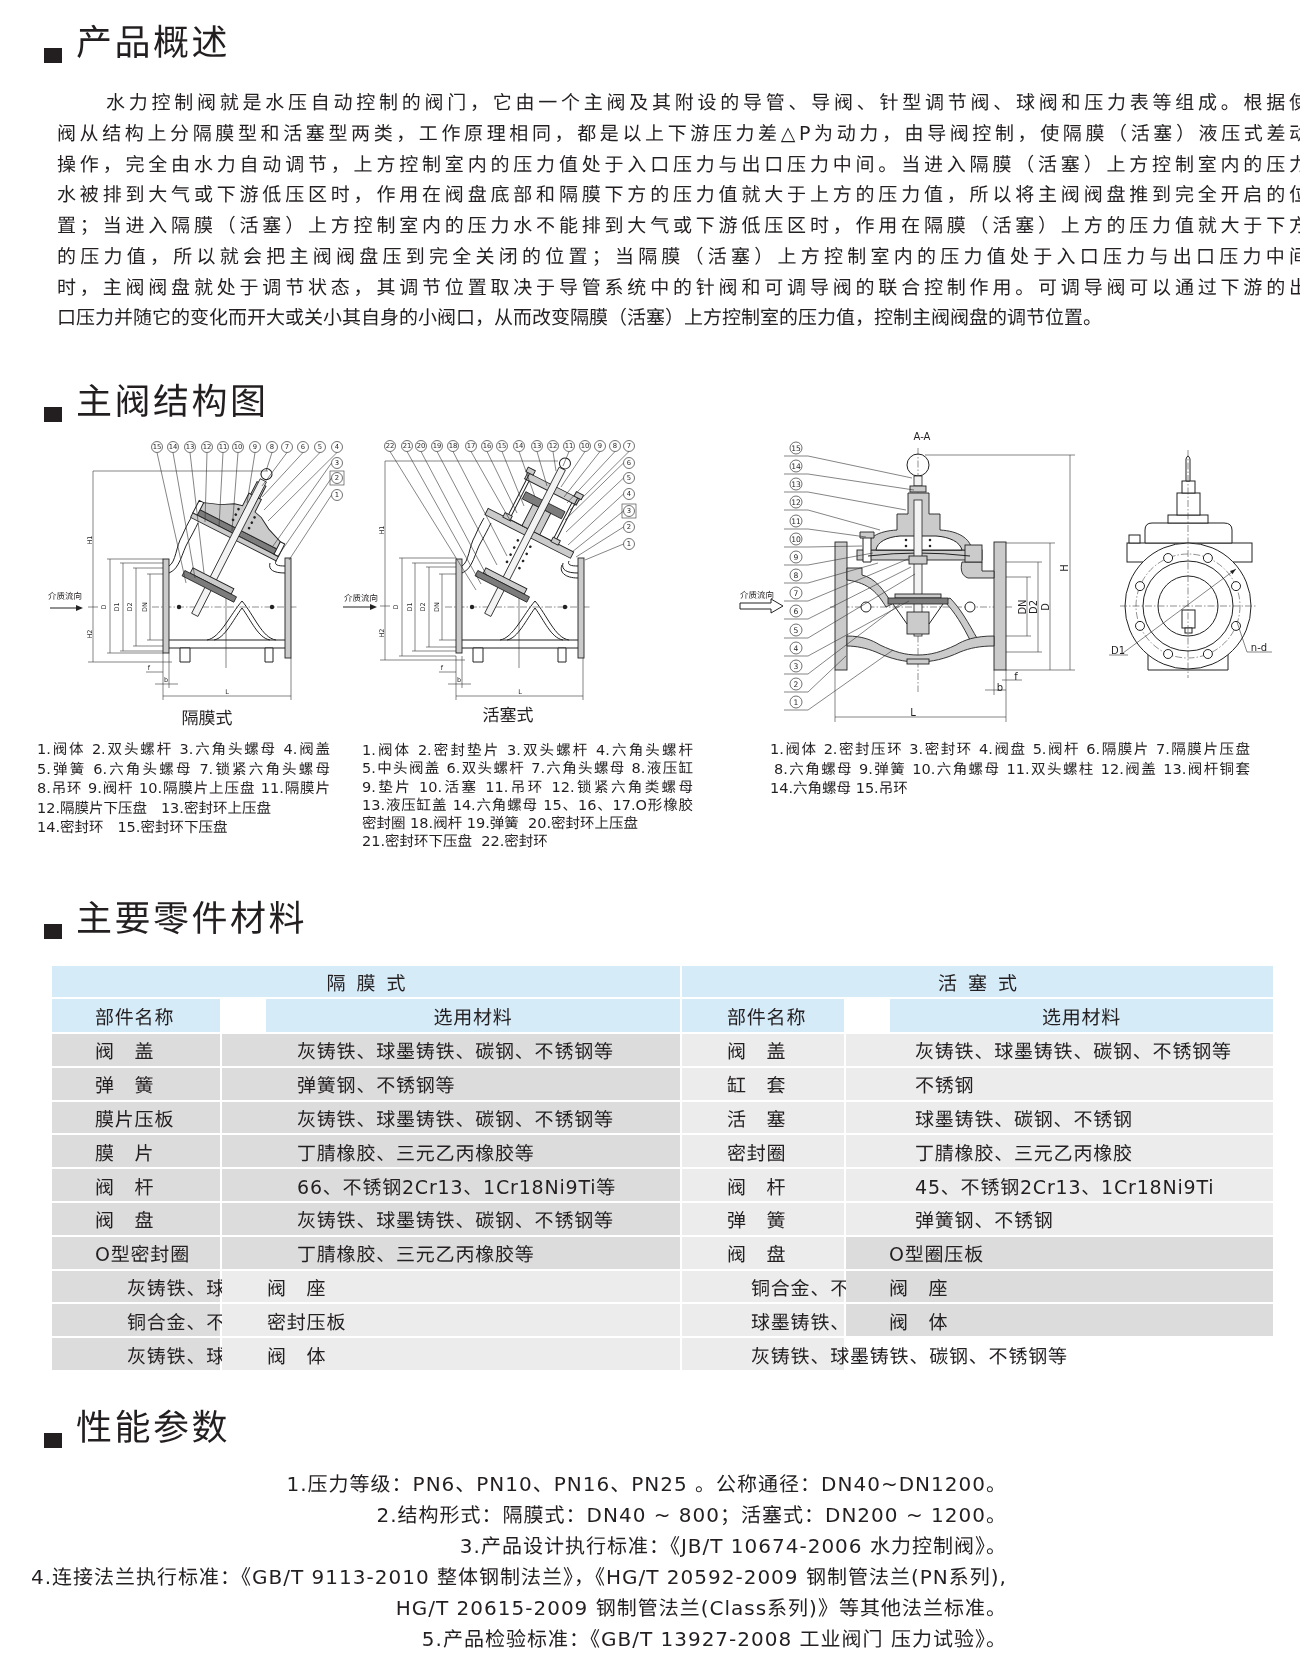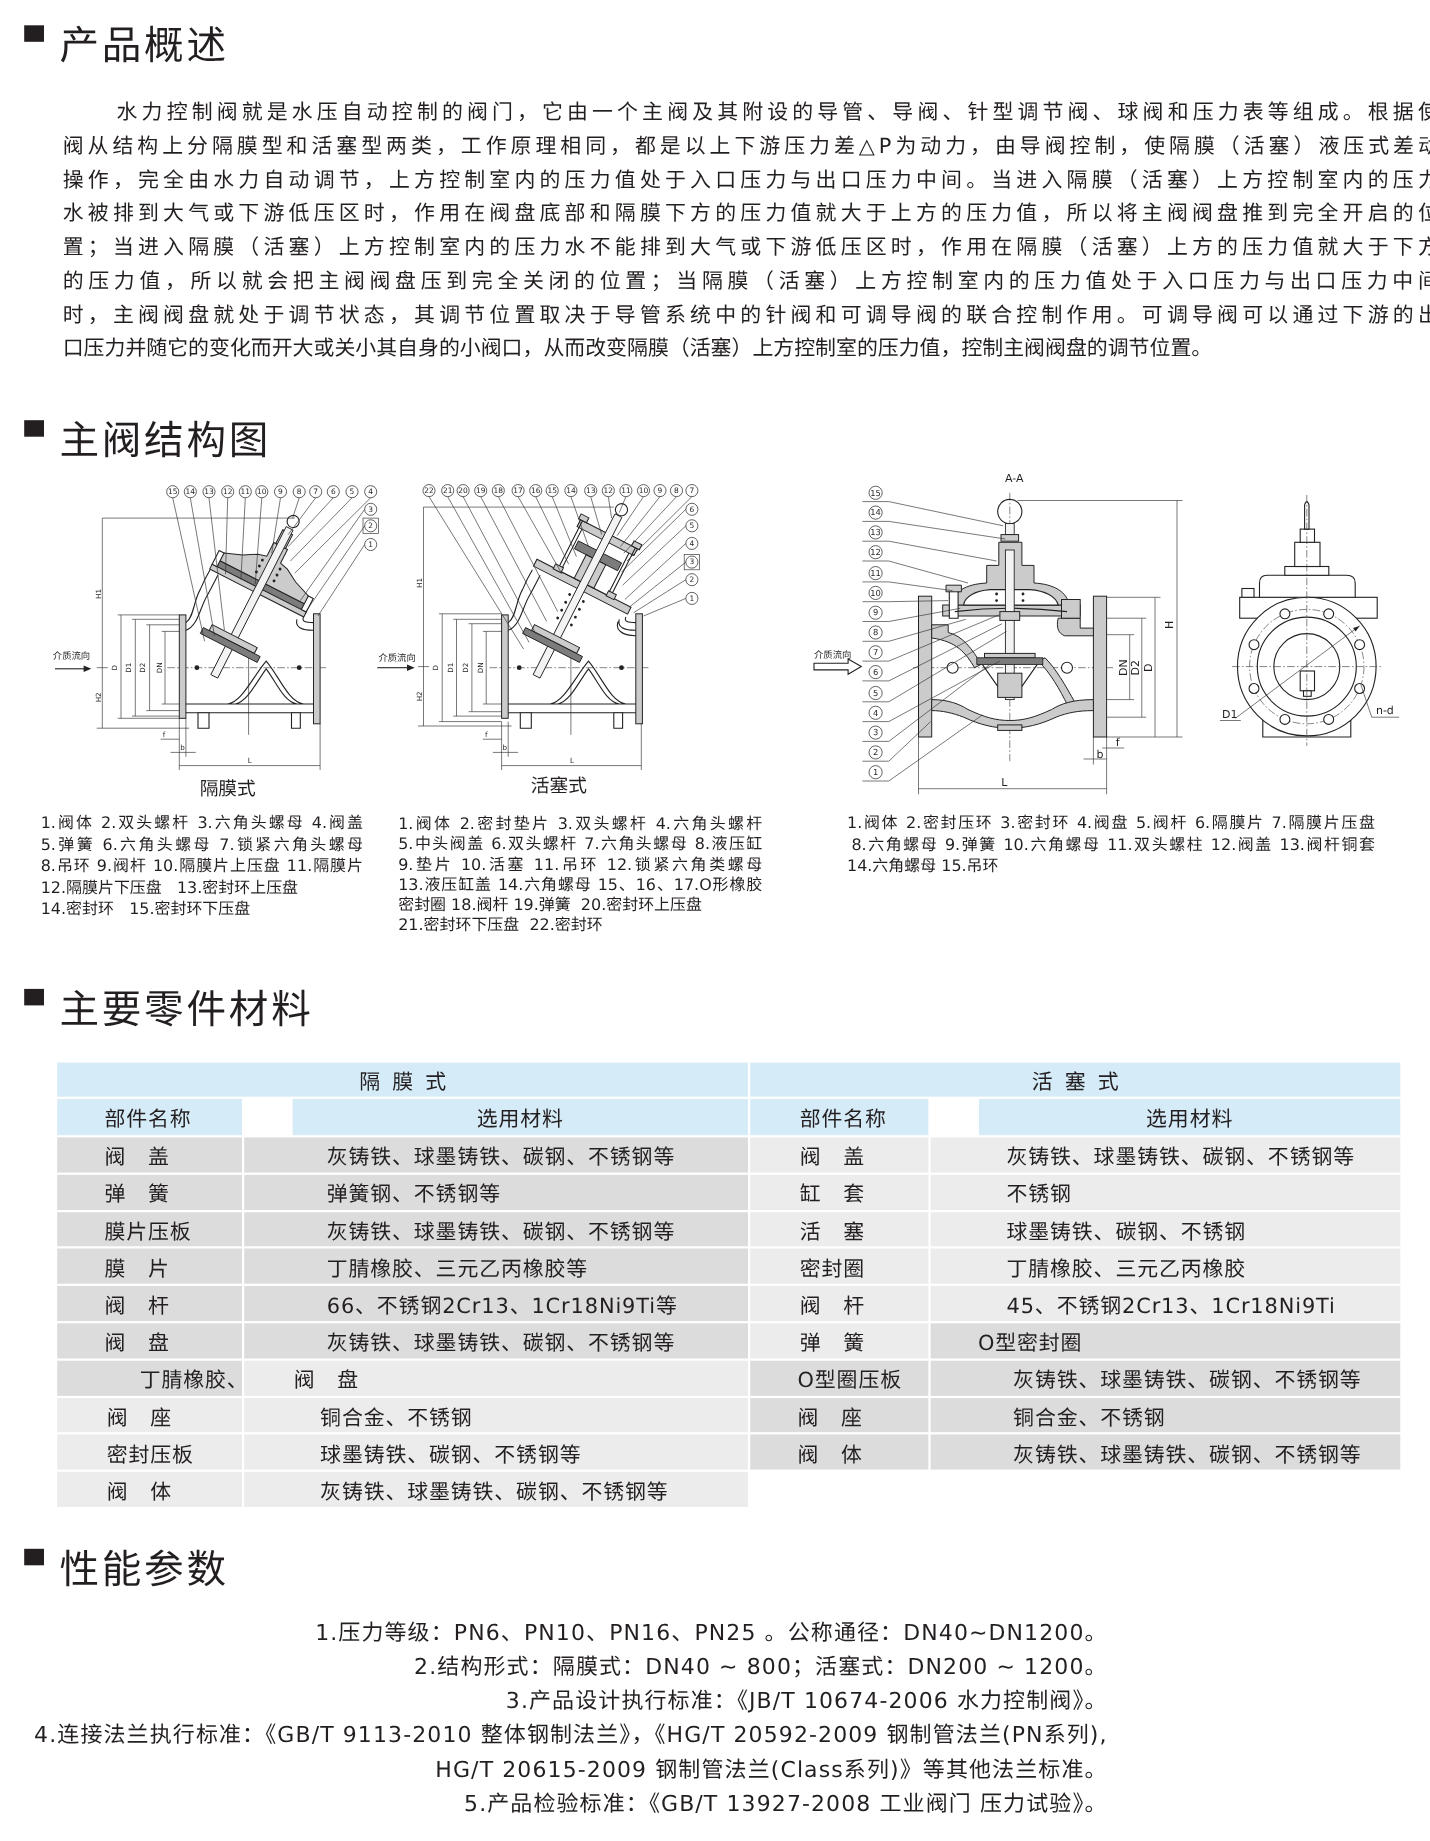--- a/index.html
+++ b/index.html
@@ -1,20 +1,20 @@
 <!DOCTYPE html>
 <html lang="zh-CN"><head>
 <meta charset="utf-8">
 <style>
   html, body { margin: 0; padding: 0; background: #ffffff; }
   body {
     width: 1300px; height: 1674px; position: relative; overflow: hidden;
     font-family: "DejaVu Sans", sans-serif; color: #231f20;
   }
-  .sec-title { position: absolute; left: 22px; height: 40px; display: flex; align-items: flex-start; }
+  .sec-title { position: absolute; left: 44px; height: 40px; display: flex; align-items: flex-end; font-family: Liberation Serif, serif; }
   .sec-title .sq { width: 18px; height: 15px; background: #231f20; margin-right: 14px; flex: none; }
   .sec-title .tx { font-size: 36px; line-height: 40px; letter-spacing: 2.5px; white-space: nowrap; }
 
   .para { position: absolute; left: 29px; top: 87px; width: 1251px; margin-left: 28px; }
   .para .pl { height: 30.75px; line-height: 30.75px; font-size: 19px; text-align: justify; text-align-last: justify; }
   .para .pl.first { padding-left: 49px; }
   .para .pl.last { text-align-last: left; }
 
   svg.diagrams { position: absolute; left: 0; top: 420px; width: 1300px; height: 320px; overflow: visible; }
   svg text { font-family: "DejaVu Sans", sans-serif; fill: #231f20; }
@@ -360,20 +360,21 @@
   <div class="c-r mt-r">丁腈橡胶、三元乙丙橡胶</div>
 
   <div class="c-l pn-l">阀　杆</div>
   <div class="c-l mt-l">66、不锈钢2Cr13、1Cr18Ni9Ti等</div>
   <div class="c-r pn-r">阀　杆</div>
   <div class="c-r mt-r">45、不锈钢2Cr13、1Cr18Ni9Ti</div>
 
   <div class="c-l pn-l">阀　盘</div>
   <div class="c-l mt-l">灰铸铁、球墨铸铁、碳钢、不锈钢等</div>
   <div class="c-r pn-r">弹　簧</div>
+  <div class="c-r mt-r">弹簧钢、不锈钢</div>
 
   <div class="c-l pn-l">O型密封圈</div>
   <div class="c-l mt-l">丁腈橡胶、三元乙丙橡胶等</div>
   <div class="c-r pn-r">阀　盘</div>
 
   <div class="c-l pn-l">O型圈压板</div>
   <div class="c-l mt-l">灰铸铁、球墨铸铁、碳钢、不锈钢等</div>
   <div class="c-r pn-r">阀　座</div>
   <div class="c-r mt-r">铜合金、不锈钢</div>
 

